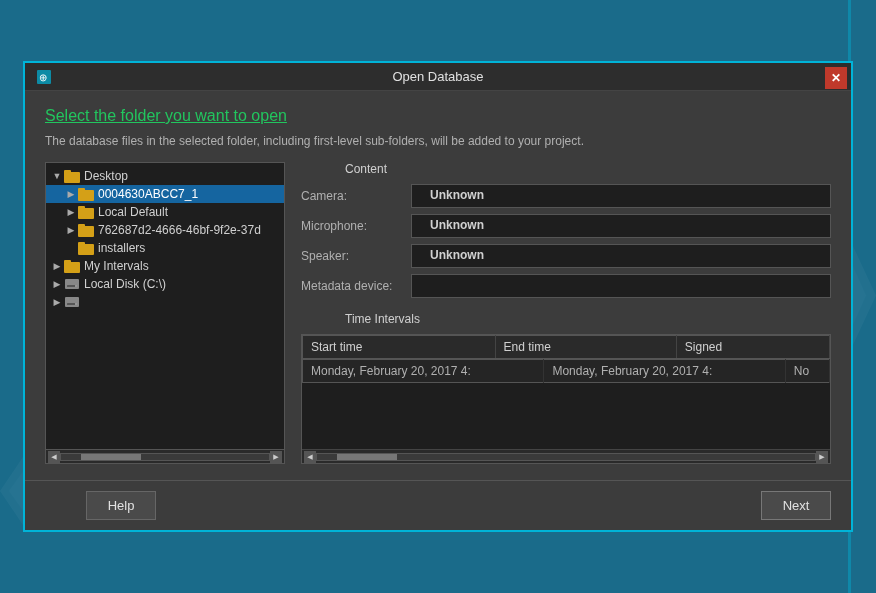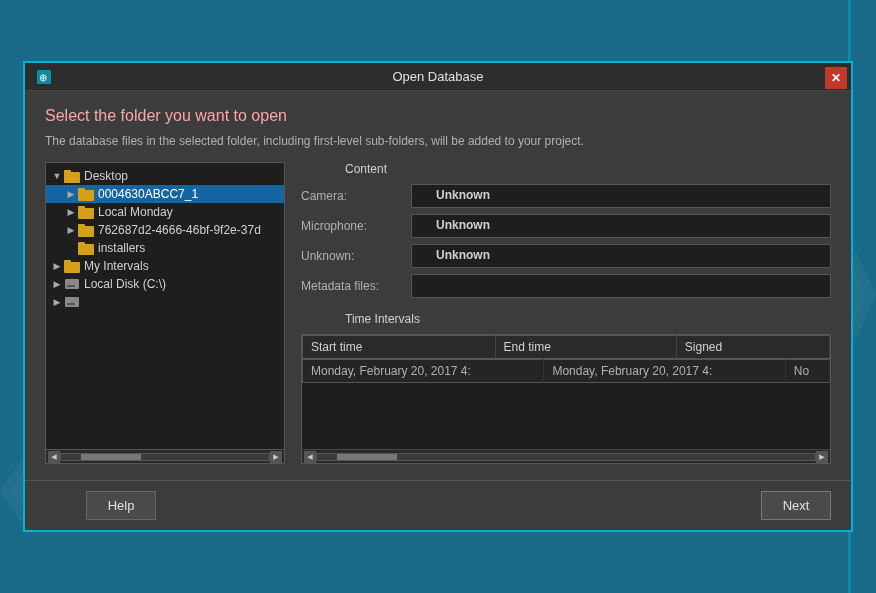--- a/index.html
+++ b/index.html
@@ -72,24 +72,25 @@
       font-weight: bold;
     }
 
     .dialog-body {
       background: #3c3c3c;
       padding: 16px 20px;
       flex: 1;
     }
 
     .dialog-heading {
-      color: #fca5a5;
+      color: #22c55e;
       font-size: 16px;
       font-weight: 400;
       margin-bottom: 9px;
+      text-decoration: underline;
     }
 
     .dialog-subtext {
       color: #b0b0b0;
       font-size: 12px;
       margin-bottom: 14px;
     }
 
     .main-content {
       display: flex;
@@ -217,21 +218,21 @@
       color: #b0b0b0;
       font-size: 12px;
       width: 110px;
       flex-shrink: 0;
     }
 
     .field-value {
       flex: 1;
       background: #1e1e1e;
       border: 1px solid #555;
-      padding: 3px 24px;
+      padding: 3px 18px;
       color: #d0d0d0;
       font-size: 12px;
       font-weight: 600;
       height: 24px;
     }
 
     .field-value.empty {
       color: transparent;
     }
 
@@ -412,21 +413,21 @@
             </svg>
             <span class="item-label">0004630ABCC7_1</span>
           </div>
 
           <div class="tree-item tree-indent-2">
             <span class="chevron">▶</span>
             <svg class="folder-icon" viewBox="0 0 16 14" fill="#d4a017">
               <rect x="0" y="3" width="16" height="11" rx="1"></rect>
               <rect x="0" y="1" width="7" height="4" rx="1"></rect>
             </svg>
-            <span class="item-label">Local Monday</span>
+            <span class="item-label">Local Default</span>
           </div>
 
           <div class="tree-item tree-indent-2">
             <span class="chevron">▶</span>
             <svg class="folder-icon" viewBox="0 0 16 14" fill="#d4a017">
               <rect x="0" y="3" width="16" height="11" rx="1"></rect>
               <rect x="0" y="1" width="7" height="4" rx="1"></rect>
             </svg>
             <span class="item-label">762687d2-4666-46bf-9f2e-37d</span>
           </div>
@@ -486,26 +487,26 @@
           <span class="field-label">Camera:</span>
           <div class="field-value">Unknown</div>
         </div>
 
         <div class="field-row">
           <span class="field-label">Microphone:</span>
           <div class="field-value">Unknown</div>
         </div>
 
         <div class="field-row">
-          <span class="field-label">Unknown:</span>
+          <span class="field-label">Speaker:</span>
           <div class="field-value">Unknown</div>
         </div>
 
         <div class="field-row">
-          <span class="field-label">Metadata files:</span>
+          <span class="field-label">Metadata device:</span>
           <div class="field-value empty">&nbsp;</div>
         </div>
 
         <div class="time-intervals-section">
           <div class="section-label">Time Intervals</div>
           <div class="time-table-wrapper">
             <table class="time-table">
               <thead>
                 <tr>
                   <th>Start time</th>

